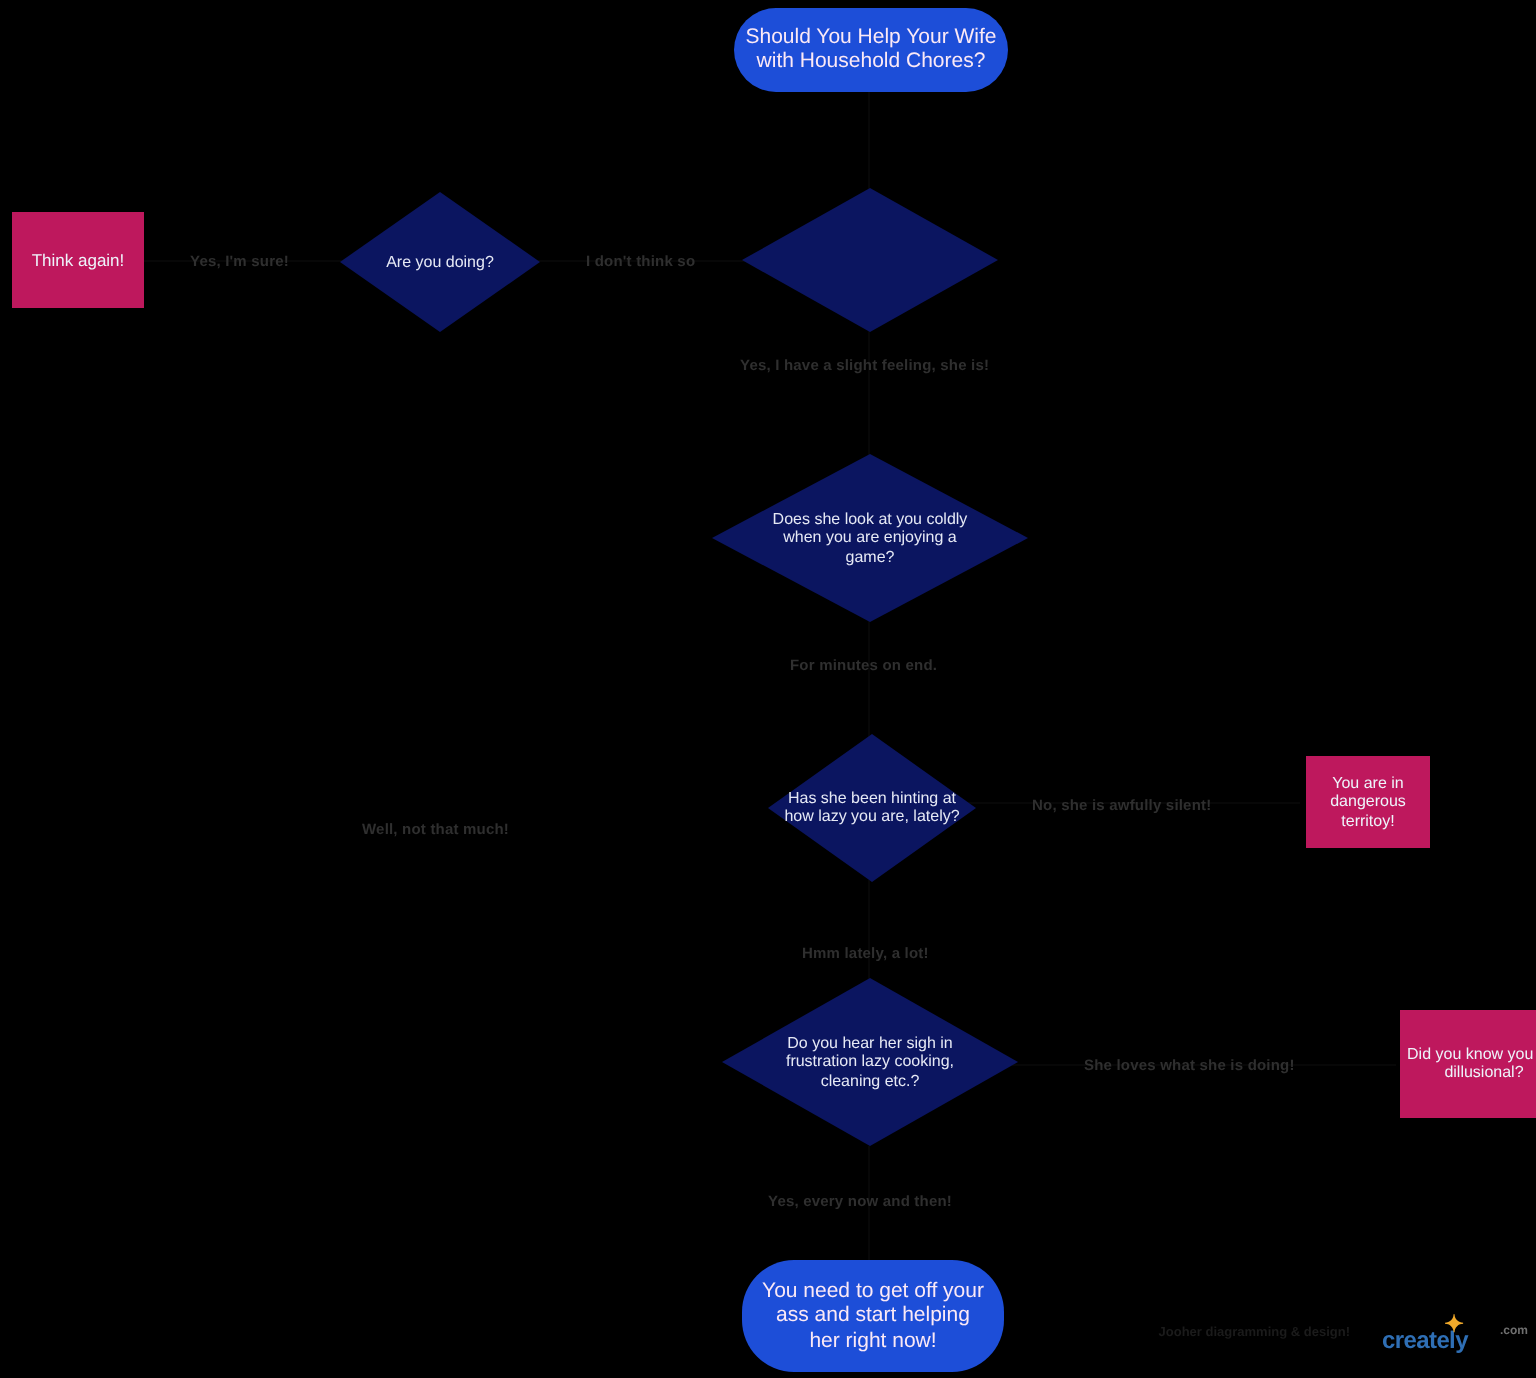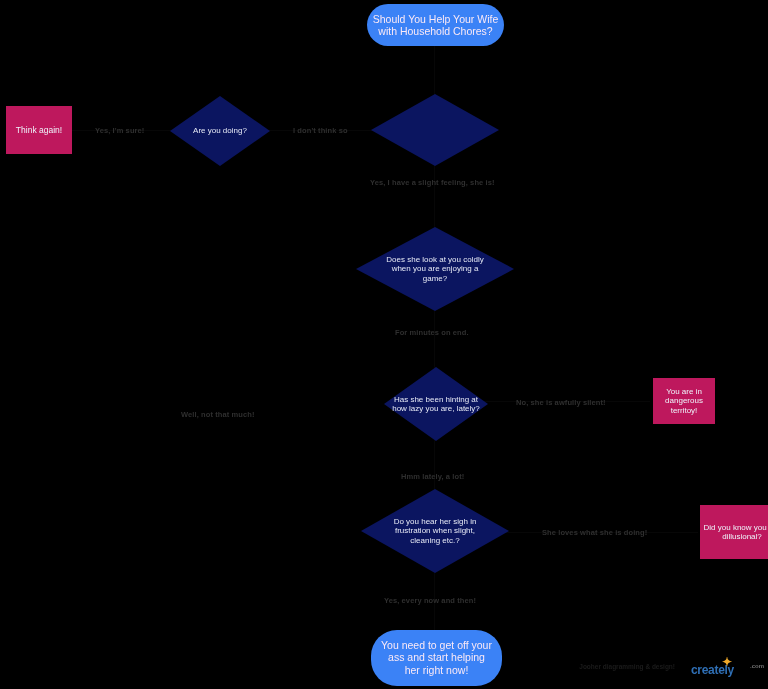--- a/index.html
+++ b/index.html
@@ -27,21 +27,21 @@
     width: 100%;
     text-align: center;
     line-height: 1.18;
     color: #ffffff;
     pointer-events: none;
   }
 
   
   .terminator {
     position: absolute;
-    background: #3b82f6;
+    background: #1d4ed8;
     border-radius: 26px;
     box-sizing: border-box;
   }
   .terminator .node-text {
     font-size: 10.5px;
     color: #fbe9f6;
   }
 
   
   .diamond {
@@ -165,21 +165,21 @@
     <div class="shape"></div>
     <div class="node-text" style="padding:0 6px; box-sizing:border-box;">Has she been hinting at how  lazy you are, lately?</div>
   </div>
 
   <div class="boxnode" style="left:653px; top:378px; width:62px; height:46px;">
     <div class="node-text" style="font-size:8px; padding:0 3px; box-sizing:border-box;">You are in dangerous territoy!</div>
   </div>
 
   <div class="diamond" style="left:361px; top:489px; width:148px; height:84px;">
     <div class="shape"></div>
-    <div class="node-text" style="padding:0 18px; box-sizing:border-box;">Do you hear her sigh in frustration when  slight, cleaning etc.?</div>
+    <div class="node-text" style="padding:0 18px; box-sizing:border-box;">Do you hear her sigh in frustration lazy  cooking, cleaning etc.?</div>
   </div>
 
   <div class="boxnode" style="left:700px; top:505px; width:84px; height:54px;">
     <div class="node-text" style="font-size:8px; padding:0 3px; box-sizing:border-box;">Did you know you are dillusional?</div>
   </div>
 
   <div class="terminator" style="left:371px; top:630px; width:131px; height:56px;">
     <div class="node-text" style="padding:0 10px; box-sizing:border-box;">You need to get off your ass and start helping her right now!</div>
   </div>
 

